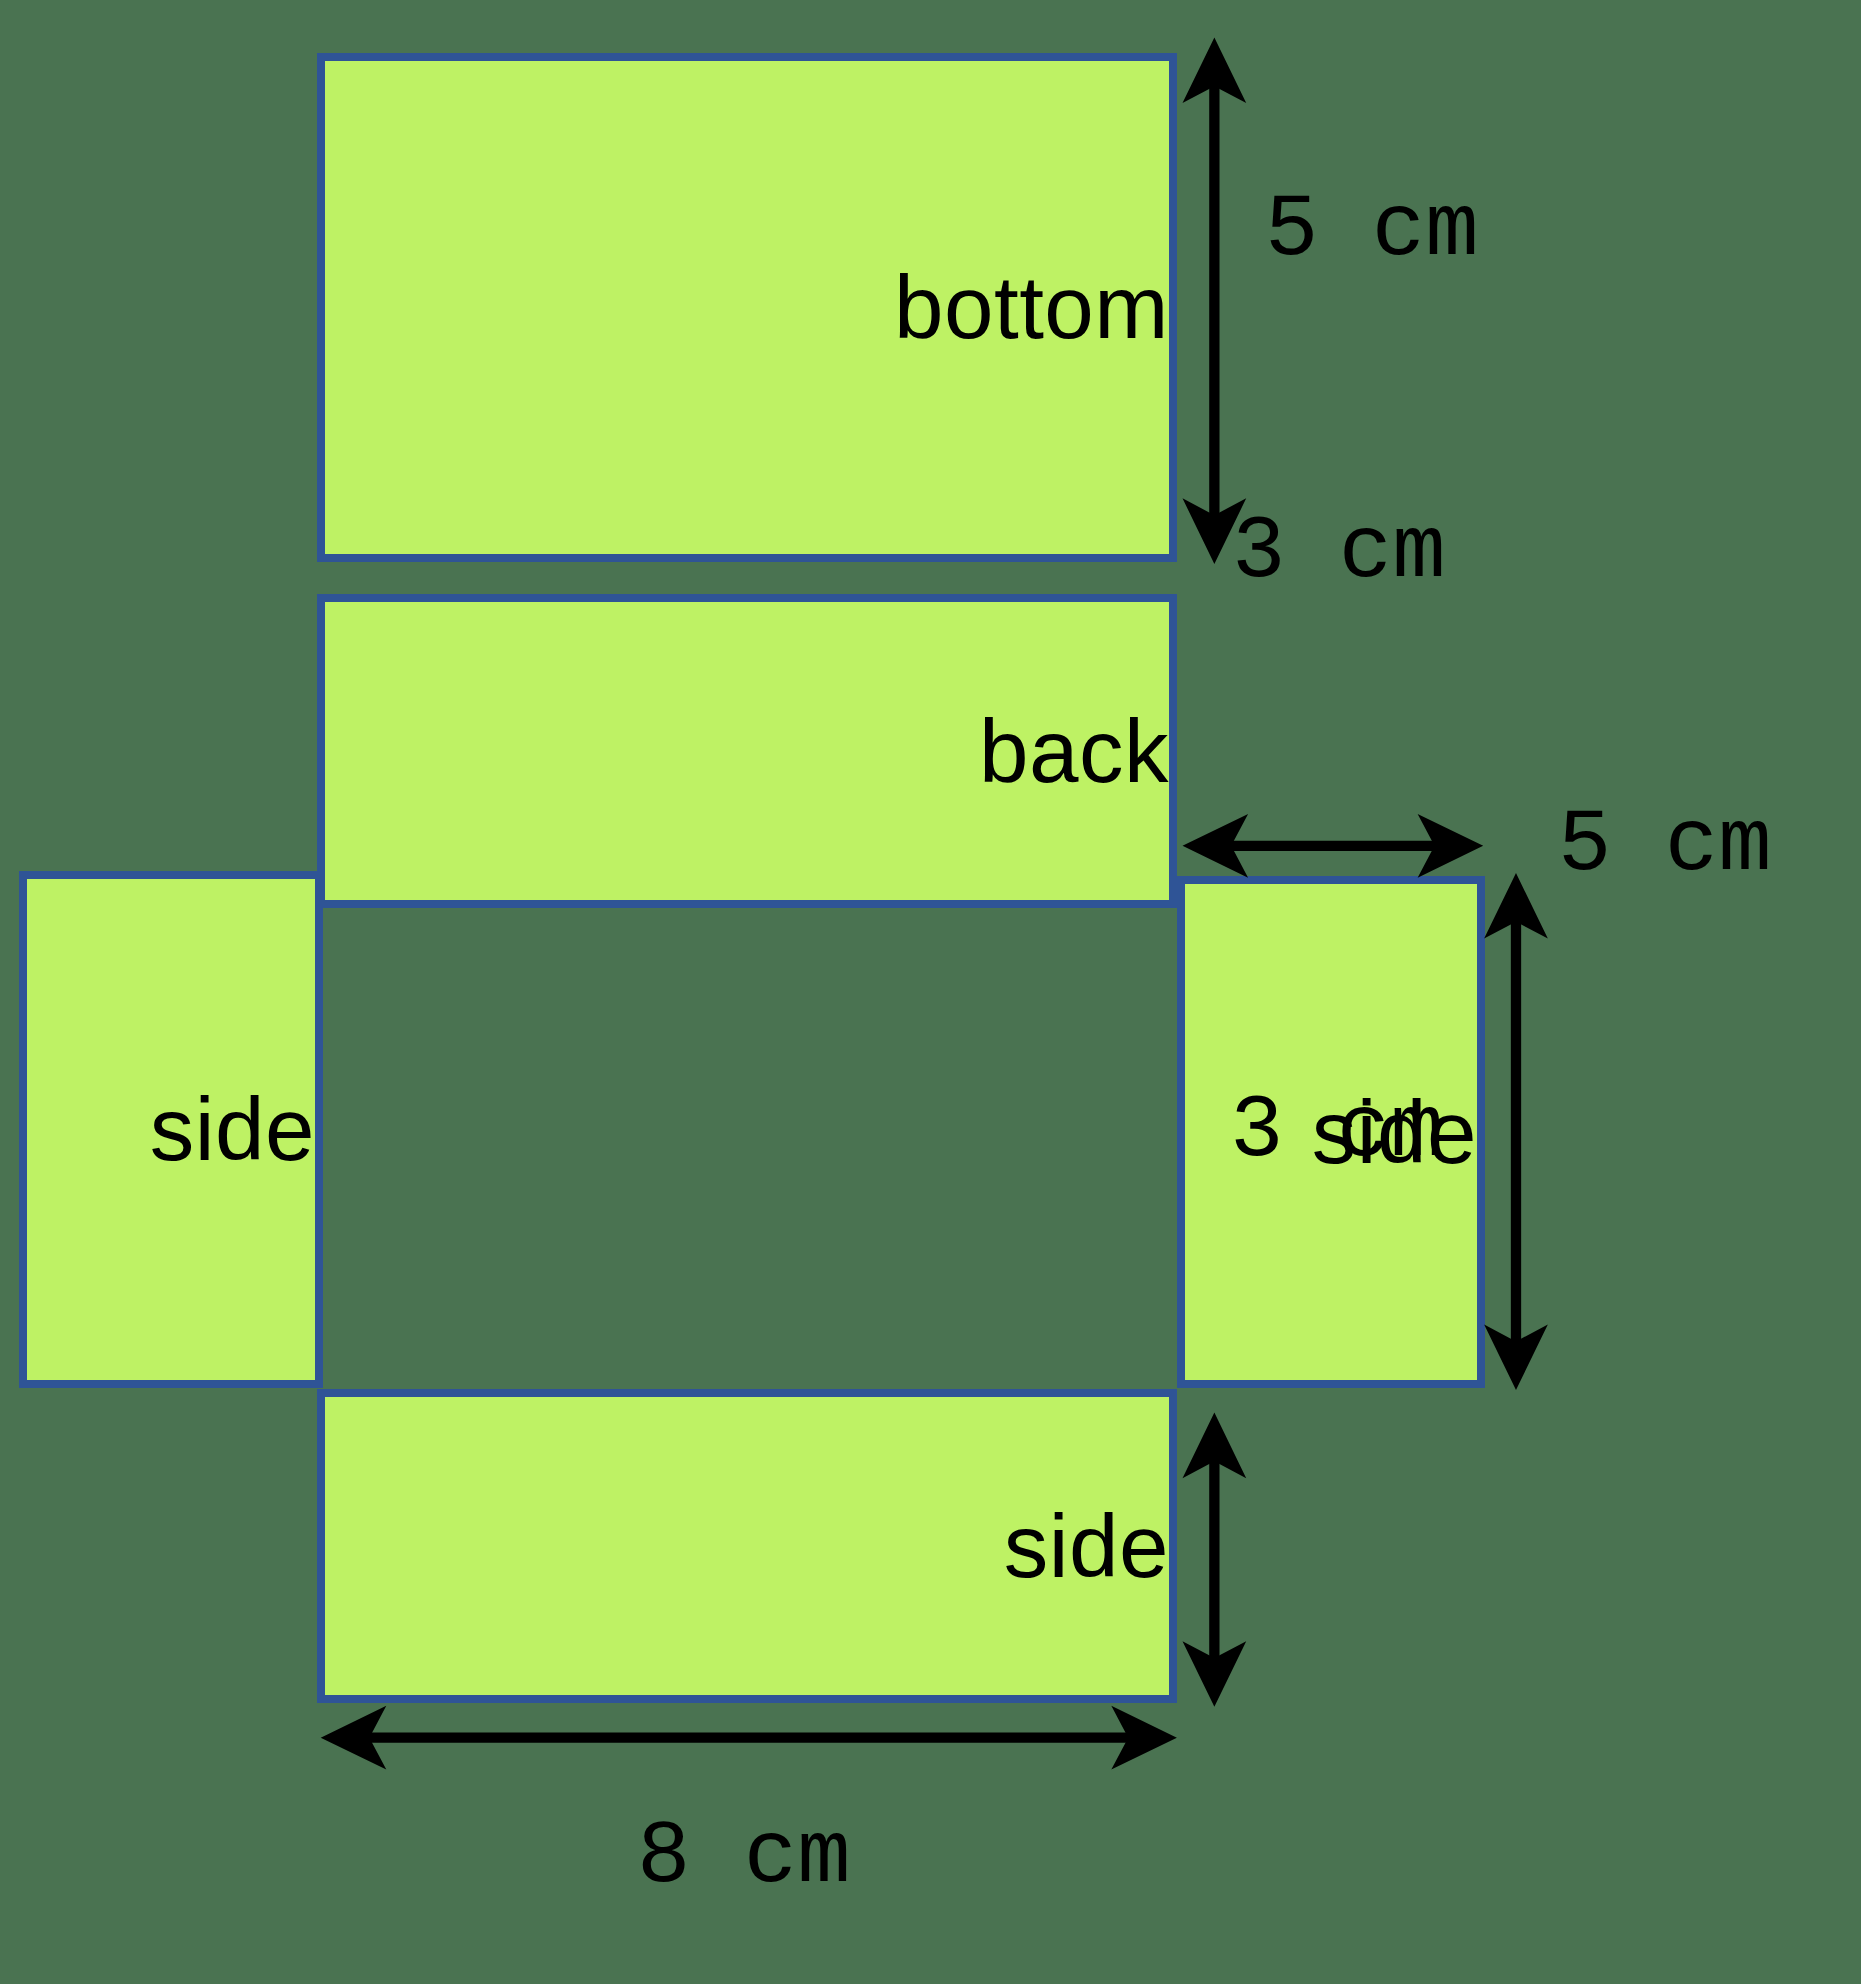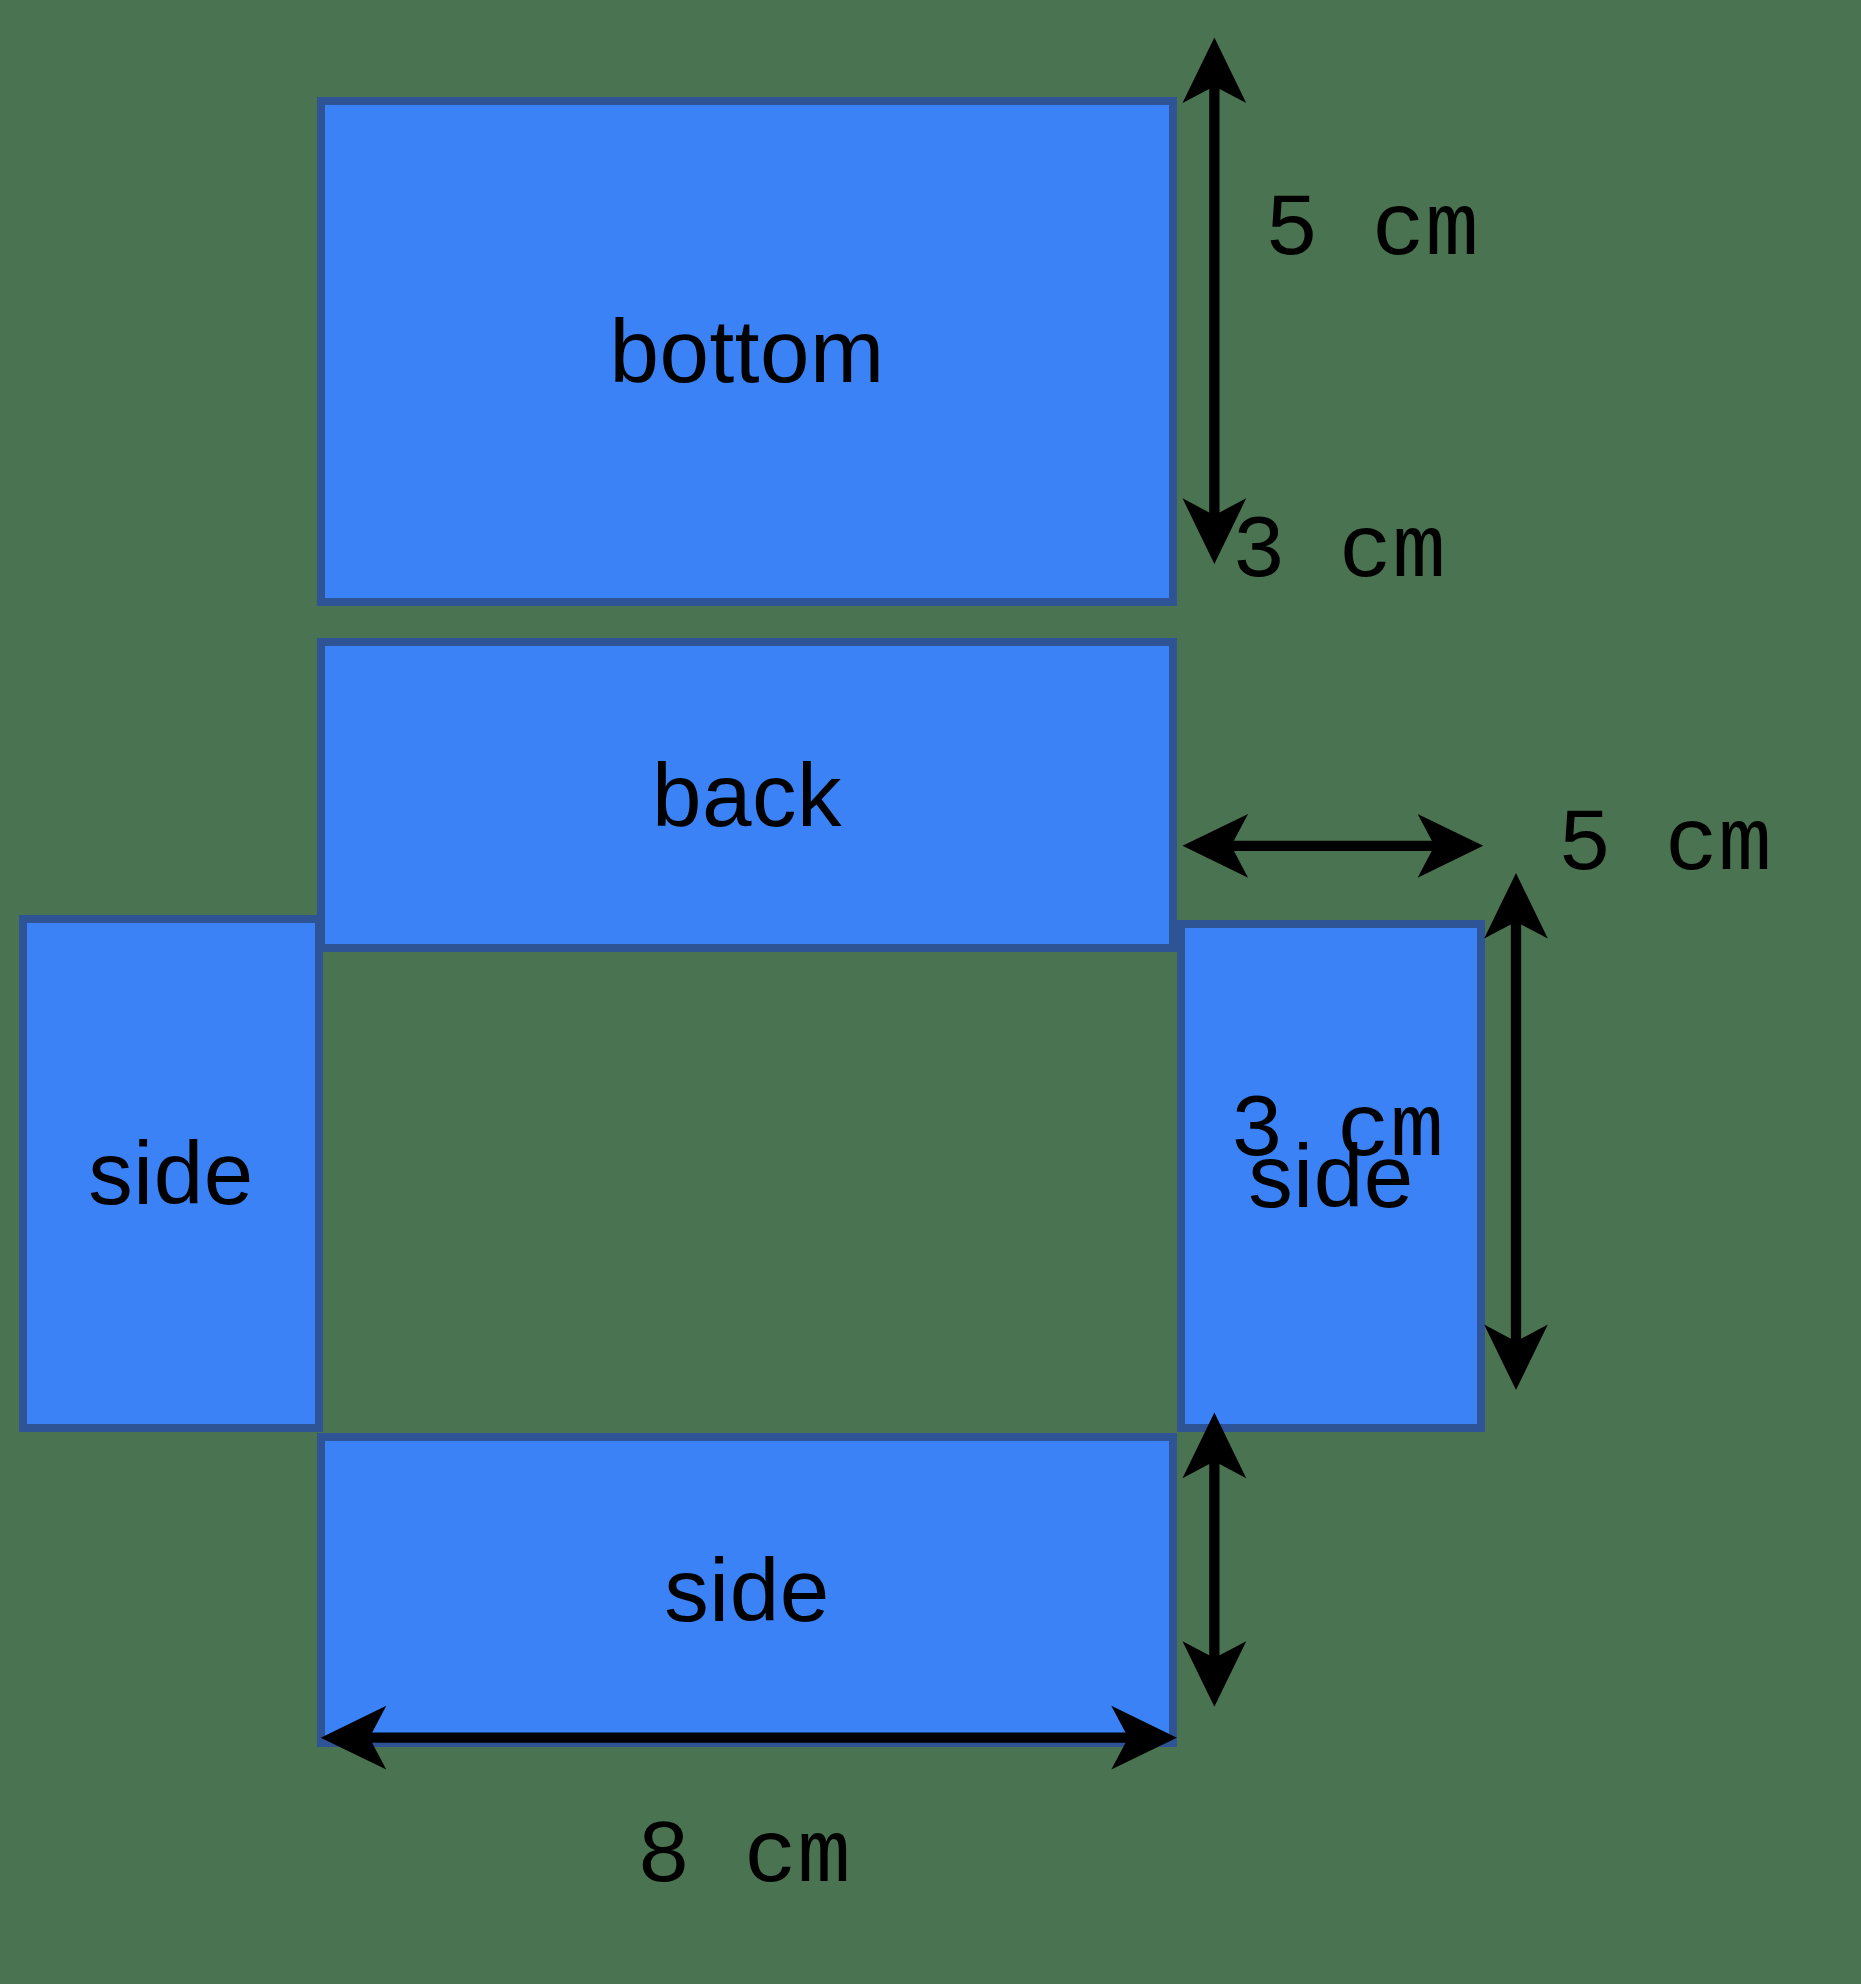--- a/index.html
+++ b/index.html
@@ -10,27 +10,26 @@
   #stage {
     position: relative;
     width: 1862px;
     height: 1984px;
     background: #4A7351;
     overflow: hidden;
     font-family: "Liberation Sans", sans-serif;
   }
   .face {
     position: absolute;
-    background: #3b82f6;
+    background: #bef264;
     border: 8.4px solid #2F5496;
     box-sizing: border-box;
     display: flex;
     align-items: center;
-    justify-content: center;
-    margin-top: 44px;
+    justify-content: flex-end;
   }
   .face-label {
     color: #000000;
     font-size: 89px;
     font-weight: 400;
     line-height: 1;
     letter-spacing: 0.5px;
     white-space: nowrap;
   }
   

